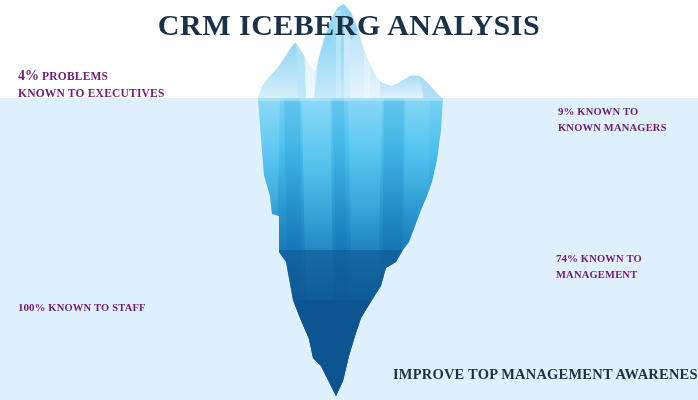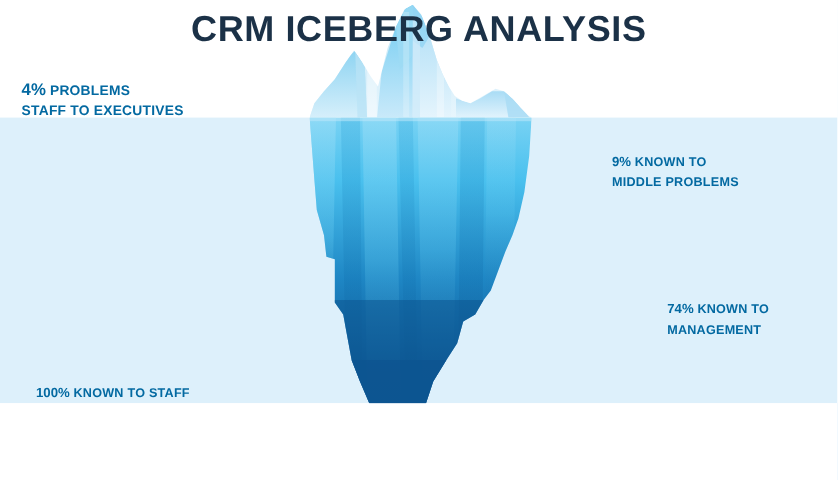--- a/index.html
+++ b/index.html
@@ -3,24 +3,24 @@
 <meta charset="utf-8">
 <style>
   html, body {
     margin: 0;
     padding: 0;
     background: #ffffff;
   }
   #canvas {
     position: relative;
     width: 698px;
-    height: 336px;
+    height: 400px;
     overflow: hidden;
     background: #ffffff;
-    font-family: Liberation Sans, sans-serif;
+    font-family: Liberation Serif, serif;
   }
   
   #water {
     position: absolute;
     left: 0;
     top: 98px;
     width: 698px;
     height: 302px;
     background: #ddf0fb;
   }
@@ -41,39 +41,39 @@
     text-align: center;
     font-size: 30px;
     font-weight: bold;
     letter-spacing: 0.5px;
     color: #1b3147;
     white-space: nowrap;
   }
   
   .callout {
     position: absolute;
-    color: #0369a1;
+    color: #701a75;
     font-weight: bold;
     line-height: 1.35;
     white-space: nowrap;
   }
   .callout .pct {
     font-size: 14px;
   }
   .callout .txt {
     font-size: 11.5px;
     letter-spacing: 0.2px;
   }
   .callout.small .pct { font-size: 11px; }
   .callout.small .txt { font-size: 10.5px; }
 
   #callout-executives { left: 18px;  top: 64px; }
-  #callout-middle-managers { left: 510px; top: 99px; margin-top: 24px; }
+  #callout-middle-managers { left: 558px; top: 99px; }
   #callout-supervisors { left: 533px; top: 246px; margin-left: 23px; }
-  #callout-staff { left: 18px;  top: 316px; margin-left: 12px; }
+  #callout-staff { left: 18px;  top: 295px; }
 
   #footer-caption {
     position: absolute;
     left: 393px;
     top: 366px;
     font-size: 14.5px;
     font-weight: bold;
     color: #1b3147;
     letter-spacing: 0.2px;
     white-space: nowrap;
@@ -176,28 +176,28 @@
       <rect x="250" y="96" width="200" height="5" fill="#bfe8f9" opacity="0.55"></rect>
     </g>
   </svg>
 
   <div id="page-title">CRM ICEBERG ANALYSIS</div>
 
   <div class="callout" id="callout-executives">
     <div>
       <span class="pct">4%</span><span class="txt"> PROBLEMS</span>
     </div>
-    <div class="txt">STAFF TO EXECUTIVES</div>
+    <div class="txt">KNOWN TO EXECUTIVES</div>
   </div>
 
   <div class="callout small" id="callout-middle-managers">
     <div>
       <span class="pct">9%</span><span class="txt"> KNOWN TO</span>
     </div>
-    <div class="txt">MIDDLE PROBLEMS</div>
+    <div class="txt">KNOWN MANAGERS</div>
   </div>
 
   <div class="callout small" id="callout-supervisors">
     <div>
       <span class="pct">74%</span><span class="txt"> KNOWN TO</span>
     </div>
     <div class="txt">MANAGEMENT</div>
   </div>
 
   <div class="callout small" id="callout-staff">

